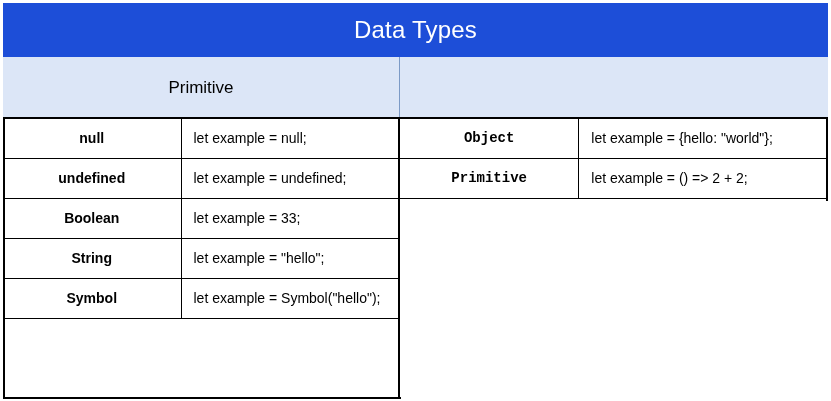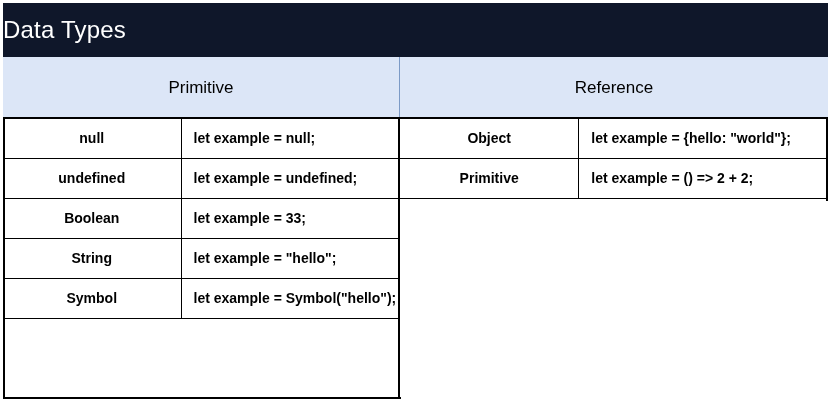--- a/index.html
+++ b/index.html
@@ -22,24 +22,24 @@
     box-sizing: border-box;
   }
 
   
   .title-bar {
     position: absolute;
     left: 3px;
     top: 3px;
     width: 825px;
     height: 54px;
-    background: #0f172a;
+    background: #1d4ed8;
     display: flex;
     align-items: center;
-    justify-content: flex-start;
+    justify-content: center;
   }
   .title-text {
     color: #ffffff;
     font-size: 24px;
     font-weight: 400;
     letter-spacing: 0.2px;
     line-height: 1;
   }
 
   
@@ -101,31 +101,31 @@
     margin-left: 37px;
   }
   .data-table td.type-name {
     text-align: center;
     font-weight: bold;
     font-size: 14px;
     border-right: 1.5px solid #000000;
   }
   .data-table td.type-example {
     text-align: left;
-    font-weight: 700;
+    font-weight: 400;
     font-size: 14px;
     padding-left: 12px;
   }
 
   
   .table-col.left .data-table td.type-name    { width: 178px; }
   .table-col.left .data-table td.type-example { width: 217px; }
 
   
-  .table-col.right .data-table td.type-name    { width: 178px; }
+  .table-col.right .data-table td.type-name    { width: 178px; font-family: Liberation Mono, monospace; }
   .table-col.right .data-table td.type-example { width: 248px; }
 
   
   .frame-left {
     position: absolute;
     left: 3px;
     top: 118px;
     width: 2px;
     height: 280px;
     background: #000000;
@@ -161,23 +161,20 @@
 <div class="sheet">
 
   <div class="title-bar">
     <span class="title-text">Data Types</span>
   </div>
 
   <div class="cat-header">
     <div class="cat-cell left">
       <span>Primitive</span>
     </div>
-    <div class="cat-cell right">
-      <span>Reference</span>
-    </div>
   </div>
 
   <div class="frame-top-rule"></div>
   <div class="frame-left"></div>
   <div class="frame-right-lower"></div>
   <div class="frame-bottom"></div>
 
   <div class="tables">
 
     <div class="table-col left">

